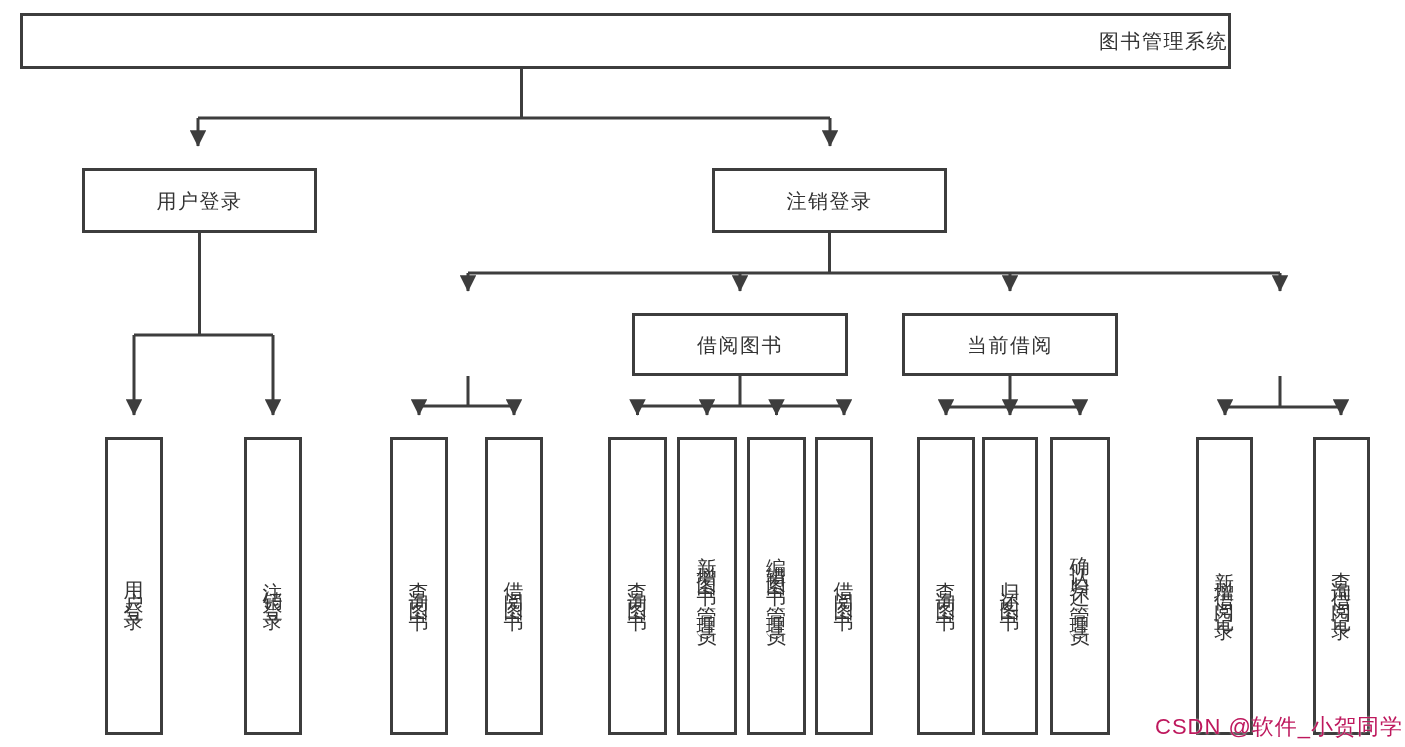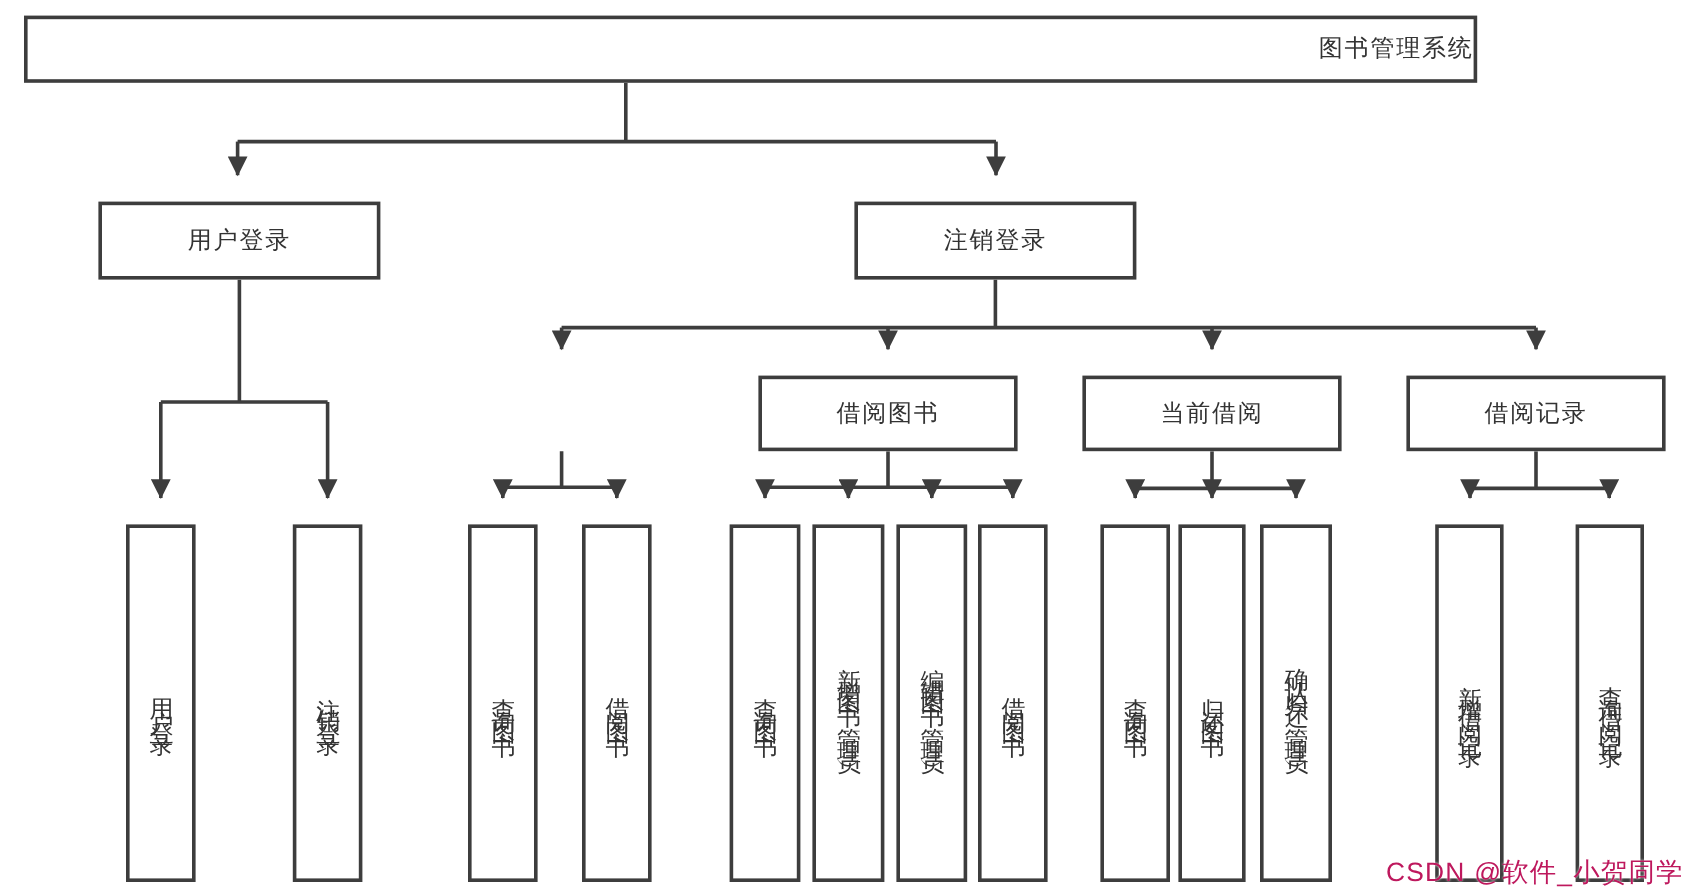--- a/index.html
+++ b/index.html
@@ -142,23 +142,20 @@
   <div class="node node-l2-b">
     <span class="h-label">注销登录</span>
   </div>
 
   <div class="node node-l3 node-l3-1">
     <span class="h-label">借阅图书</span>
   </div>
   <div class="node node-l3 node-l3-2">
     <span class="h-label">当前借阅</span>
   </div>
-  <div class="node node-l3 node-l3-3">
-    <span class="h-label">借阅记录</span>
-  </div>
 
   <div class="node leaf leaf-0">
     <span class="v-label">用户登录</span>
   </div>
   <div class="node leaf leaf-1">
     <span class="v-label">注销登录</span>
   </div>
 
   <div class="node leaf leaf-2">
     <span class="v-label">查询图书</span>

